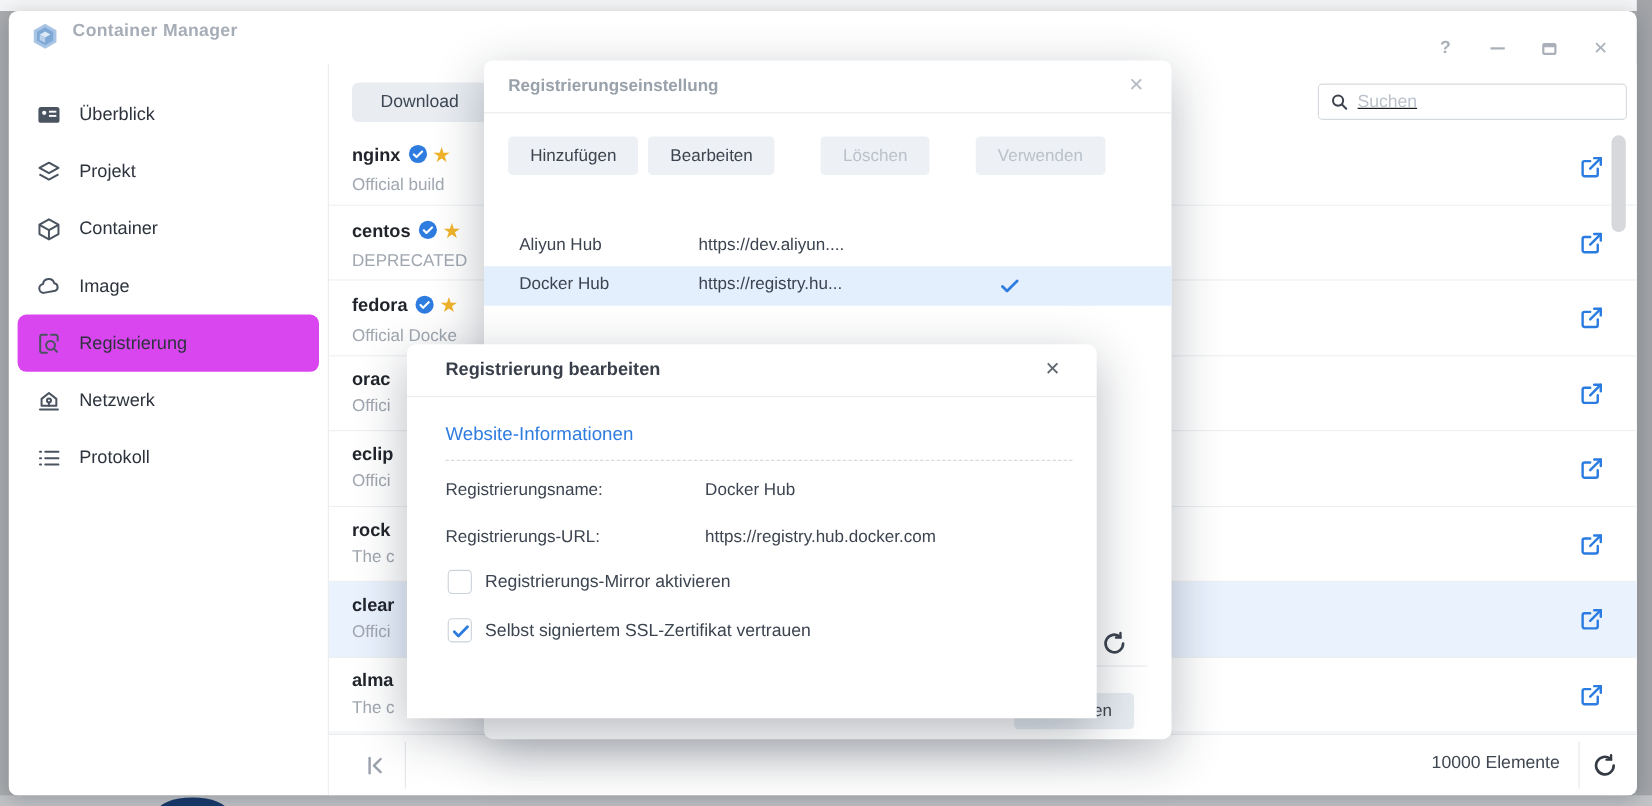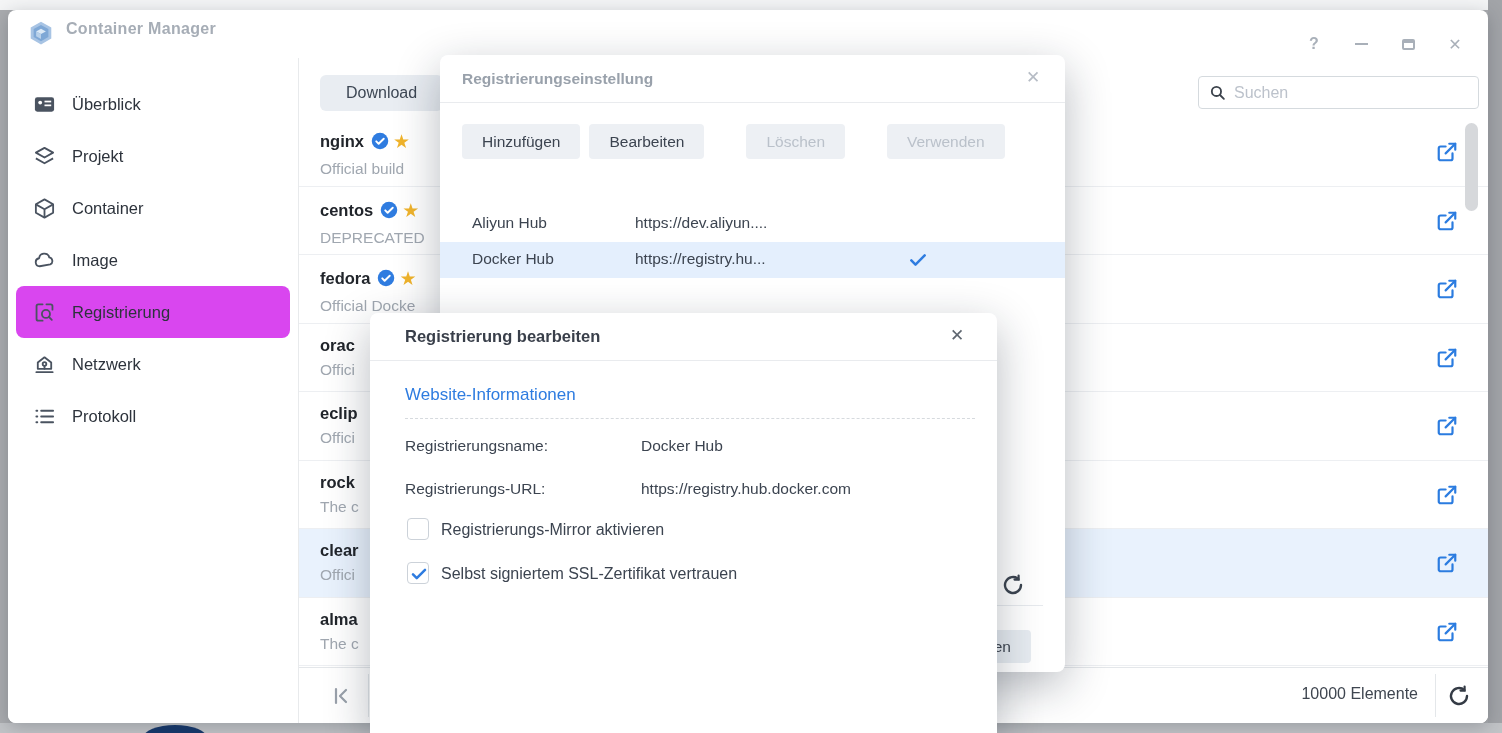--- a/index.html
+++ b/index.html
@@ -45,21 +45,21 @@
   
   .content { position:absolute; left:291px; top:48px; right:0; bottom:0; background:#fff; }
   .btn-download {
     position:absolute; left:21px; top:17px; height:36px; padding:0 26px;
     background:#e9edf2; border:none; border-radius:6px;
     font-size:16px; color:#3d4754; font-family:inherit; cursor:pointer;
   }
   .search-box {
     position:absolute; left:899px; top:18px; width:281px; height:33px;
     border:1px solid #d5dade; border-radius:4px; background:#fff;
-    display:flex; align-items:center; padding-left:10px; gap:8px;
+    display:flex; align-items:center; padding-left:10px; gap:8px;text-decoration:underline;
   }
   .search-box svg { flex:0 0 17px; }
   .search-box input { border:none; outline:none; flex:1; font-size:16px; color:#3c434c;
                       font-family:inherit; background:transparent; }
   .search-box input::placeholder { color:#bcc2cb; }
 
   .repo-list { position:absolute; left:0; right:0; top:60px; bottom:56px; overflow:hidden; }
   .repo-row { height:68.5px; border-bottom:1px solid #edeff2; position:relative; padding:12px 0 0 21px; }
   .repo-row.selected { background:#e9f2fd; }
   .repo-name { font-size:16.5px; font-weight:bold; color:#21252b; }
@@ -103,21 +103,21 @@
   .reg-tr.selected { background:#e4effd; }
   .reg-td { position:absolute; top:8px; font-size:15.5px; color:#3c4450;text-align:right; }
   .inuse-check { position:absolute; left:468px; top:8px; width:20px; height:20px; color:#2e7ce0; }
   .tbl-refresh { position:absolute; left:561px; top:518px; width:24px; height:24px; color:#3c4450; cursor:pointer; }
   .tbl-bottom-line { position:absolute; left:22px; right:22px; top:550px; height:1px; background:#e7eaee; }
   .dlg-close-btn { position:absolute; right:34px; bottom:9px; height:33px; padding:0 20px;
                    background:#e7ecf1; border:none; border-radius:4px;
                    font-size:15.5px; color:#3f4650; font-family:inherit; cursor:pointer; }
 
   
-  #dlg-edit { left:370px; top:313px; width:627px; height:420px; z-index:30; border-radius:8px 8px 0 0; }
+  #dlg-edit { left:370px; top:313px; width:627px; height:340px; z-index:30; border-radius:8px 8px 0 0; }
   #dlg-edit .dlg-title { position:absolute; left:35px; top:14px; font-size:16.5px; font-weight:bold; color:#393f4a; }
   #dlg-edit .dlg-close { right:30px; color:#5f6771; }
   .section-title { position:absolute; left:35px; top:72px; font-size:17px; color:#2e7ce0; }
   .dashed-rule { position:absolute; left:35px; right:22px; top:105px; border-top:1px dashed #d6dade; }
   .form-label { position:absolute; left:35px; font-size:15.5px; color:#3c4450; }
   .form-value { position:absolute; left:271px; font-size:15.5px; color:#3c4450; }
   .checkbox { position:absolute; left:37px; width:22px; height:22px; border:1px solid #ccd2d9;
               border-radius:4px; background:#fff; cursor:pointer; }
   .checkbox svg { position:absolute; left:2px; top:2px; color:#2e7ce0; }
   .chk-label { position:absolute; left:71px; font-size:16px; color:#3c4450; }

